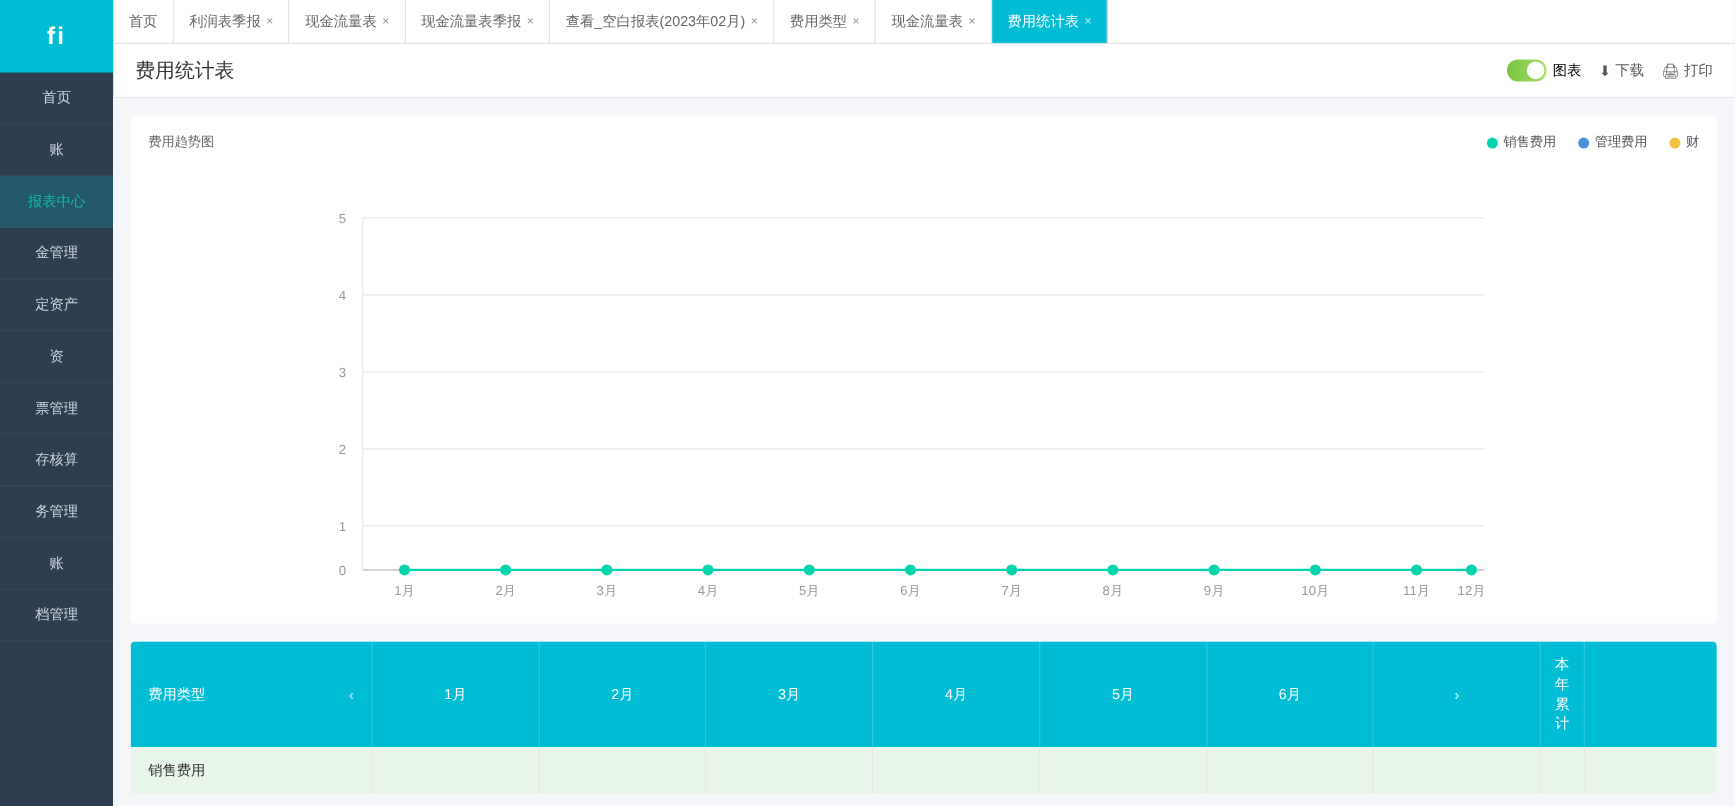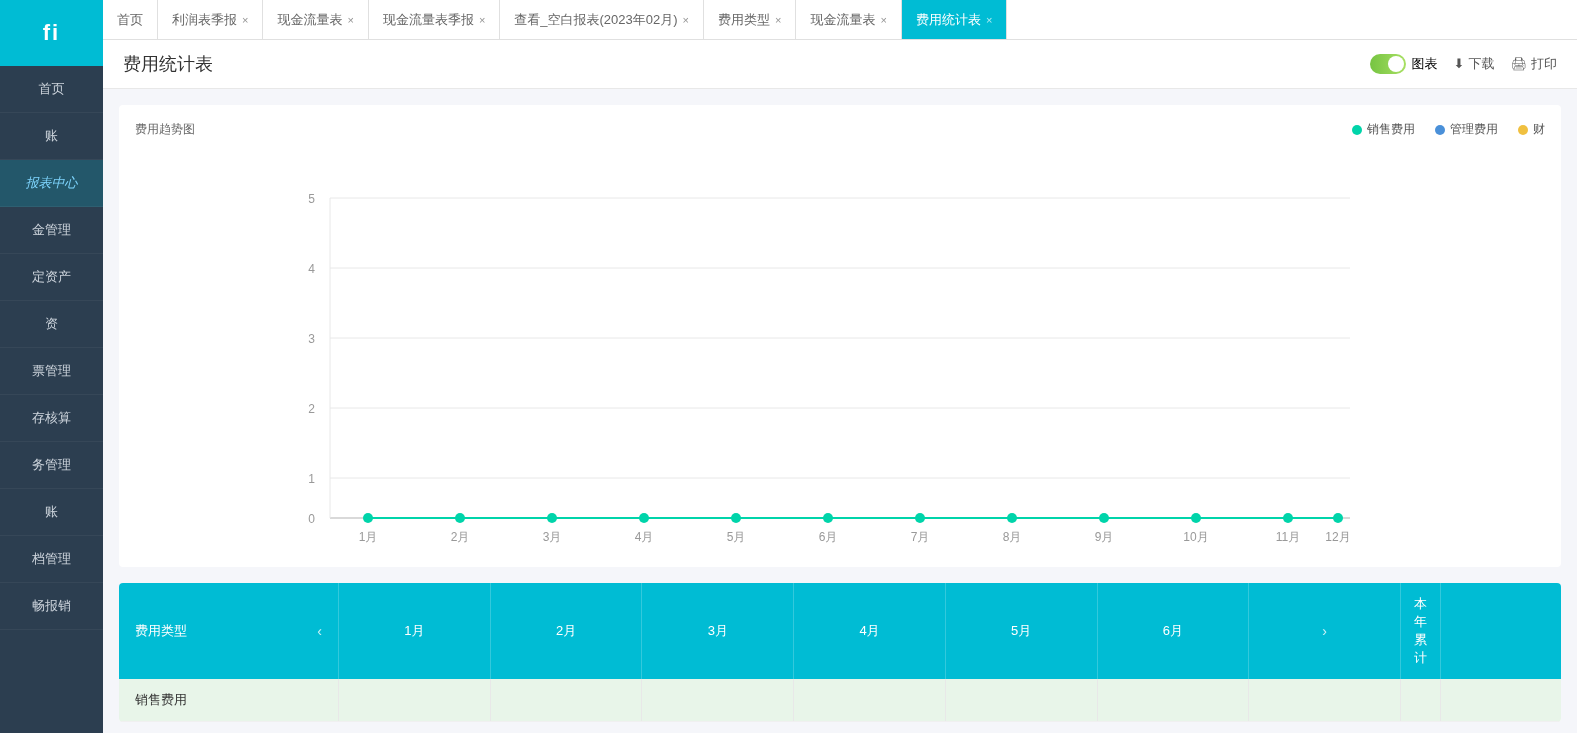--- a/index.html
+++ b/index.html
@@ -26,21 +26,21 @@
       letter-spacing: 2px;
     }
     .sidebar-item {
       color: #cdd4dc;
       padding: 14px 10px;
       text-align: center;
       font-size: 13px;
       cursor: pointer;
       border-bottom: 1px solid rgba(255,255,255,0.05);
     }
-    .sidebar-item.active { background: rgba(0,188,212,0.2); color: #7dd3fc; font-style: italic; }
+    .sidebar-item.active { background: rgba(0,188,212,0.2); color: #14b8a6; }
 
     
     .main {
       flex: 1;
       display: flex;
       flex-direction: column;
       overflow: hidden;
     }
 
     
@@ -80,21 +80,20 @@
     }
     .page-title {
       font-size: 18px;
       font-weight: 500;
       color: #333;
     }
     .header-actions {
       display: flex;
       align-items: center;
       gap: 16px;
-      font-family: Liberation Serif, serif;
     }
     .toggle-wrap {
       display: flex;
       align-items: center;
       gap: 6px;
     }
     .toggle {
       width: 36px;
       height: 20px;
       background: linear-gradient(to right, #76c442, #a8e063);
@@ -226,21 +225,20 @@
   <div class="sidebar-item">账</div>
   <div class="sidebar-item active">报表中心</div>
   <div class="sidebar-item">金管理</div>
   <div class="sidebar-item">定资产</div>
   <div class="sidebar-item">资</div>
   <div class="sidebar-item">票管理</div>
   <div class="sidebar-item">存核算</div>
   <div class="sidebar-item">务管理</div>
   <div class="sidebar-item">账</div>
   <div class="sidebar-item">档管理</div>
-  <div class="sidebar-item">畅报销</div>
 </div>
 
 <div class="main">
 
   <div class="tab-bar">
     <div class="tab">
       <span>首页</span>
     </div>
     <div class="tab">
       <span>利润表季报</span>

